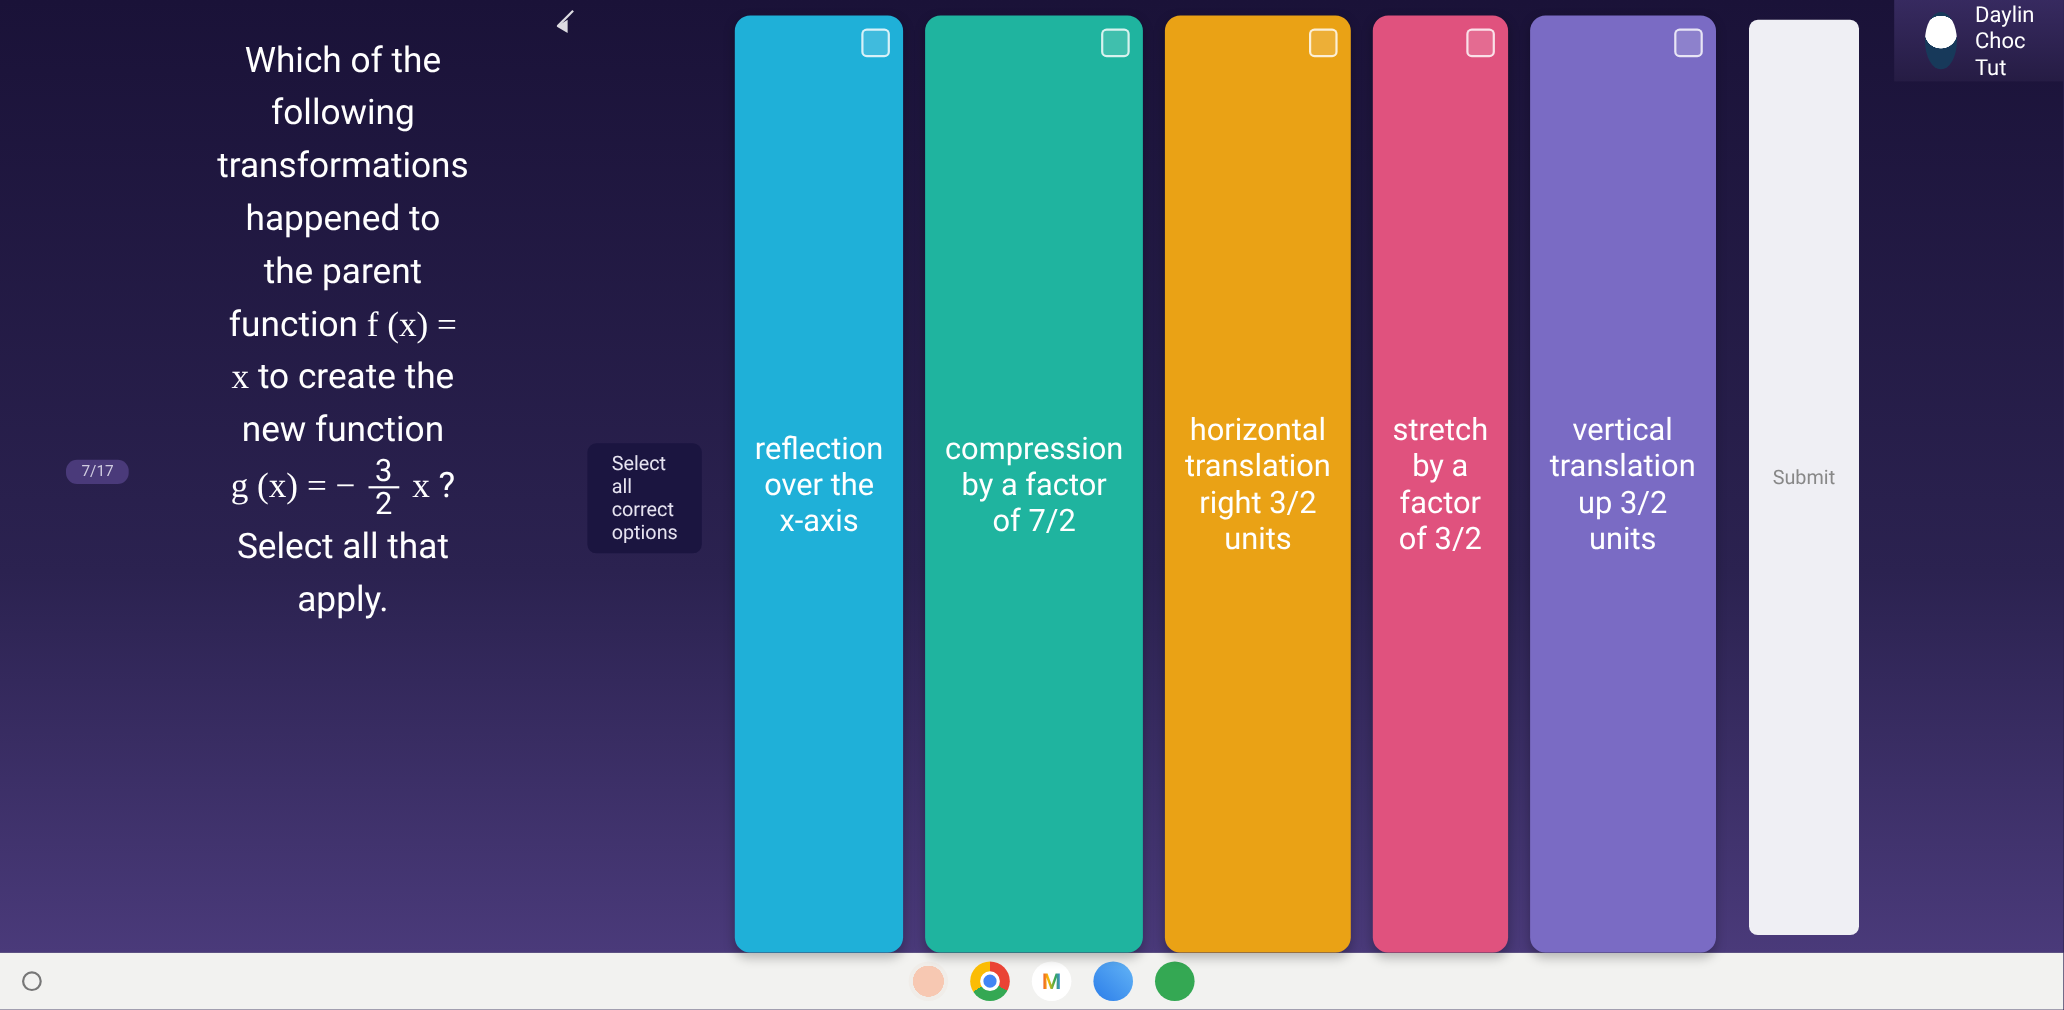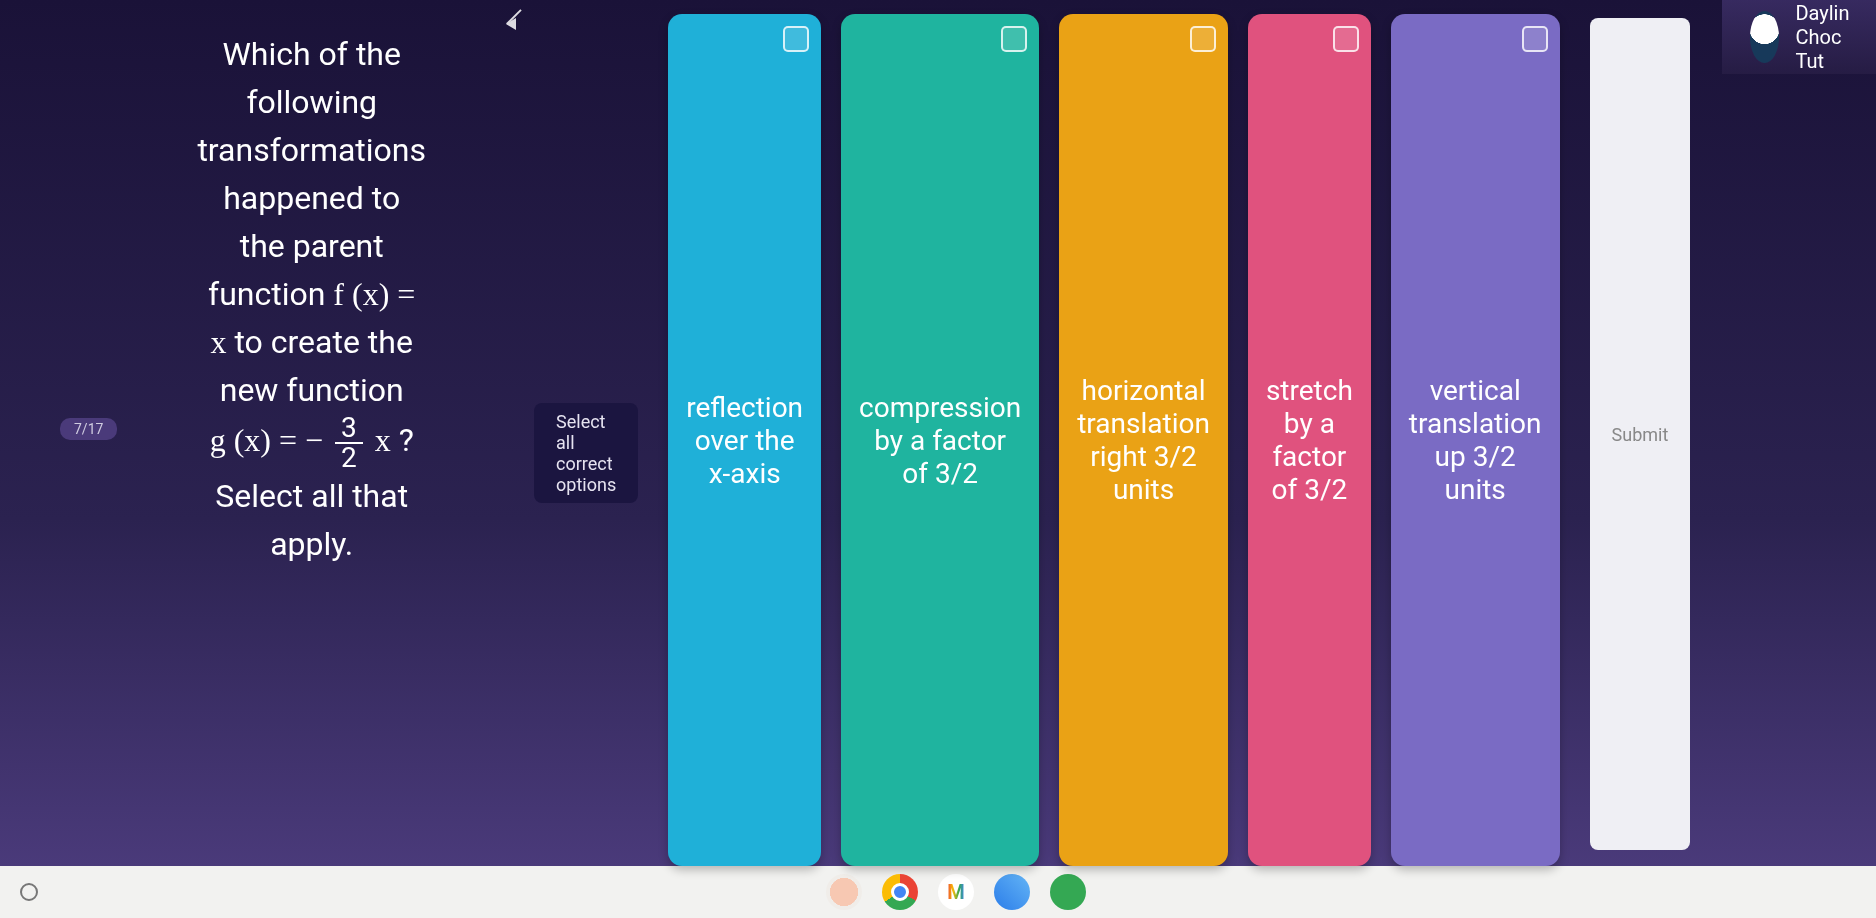--- a/index.html
+++ b/index.html
@@ -242,21 +242,21 @@
 
   <div class="instruction-pill">Select all correct options</div>
 
   <div class="options-row">
     <div class="option-card c-blue">
       <span class="check"></span>
       <span>reflection over the x-axis</span>
     </div>
     <div class="option-card c-teal">
       <span class="check"></span>
-      <span>compression by a factor of 3/2</span>
+      <span>compression by a factor of 7/2</span>
     </div>
     <div class="option-card c-orange">
       <span class="check"></span>
       <span>horizontal translation right 3/2 units</span>
     </div>
     <div class="option-card c-pink">
       <span class="check"></span>
       <span>stretch by a factor of 3/2</span>
     </div>
     <div class="option-card c-violet">

